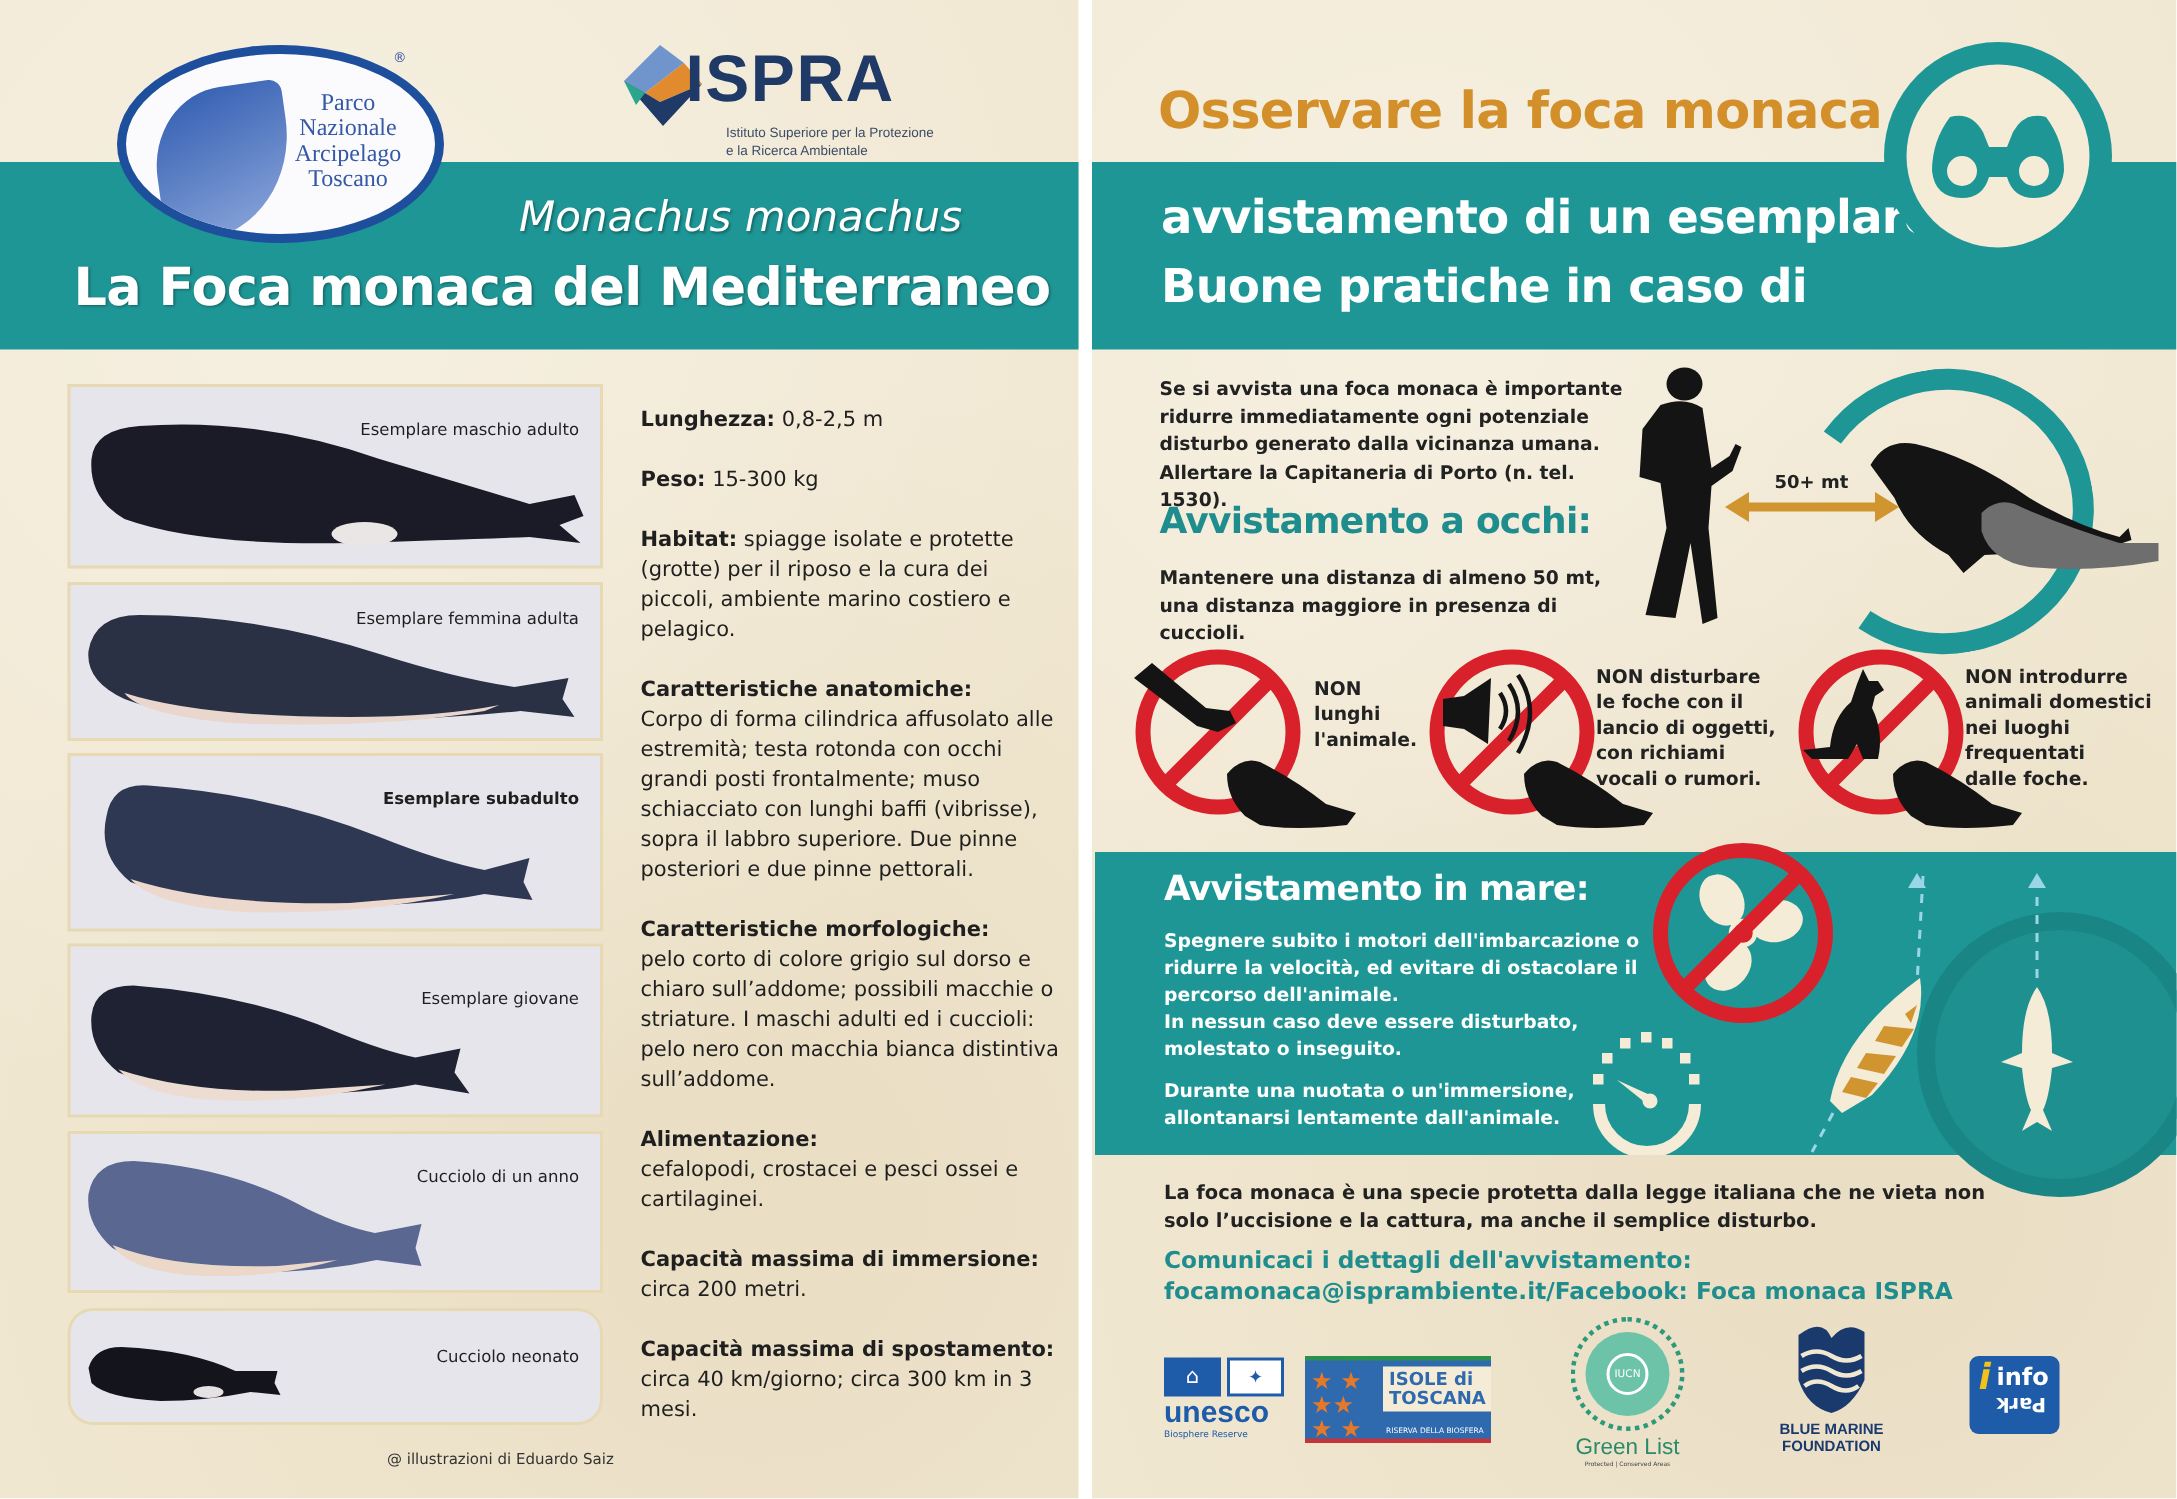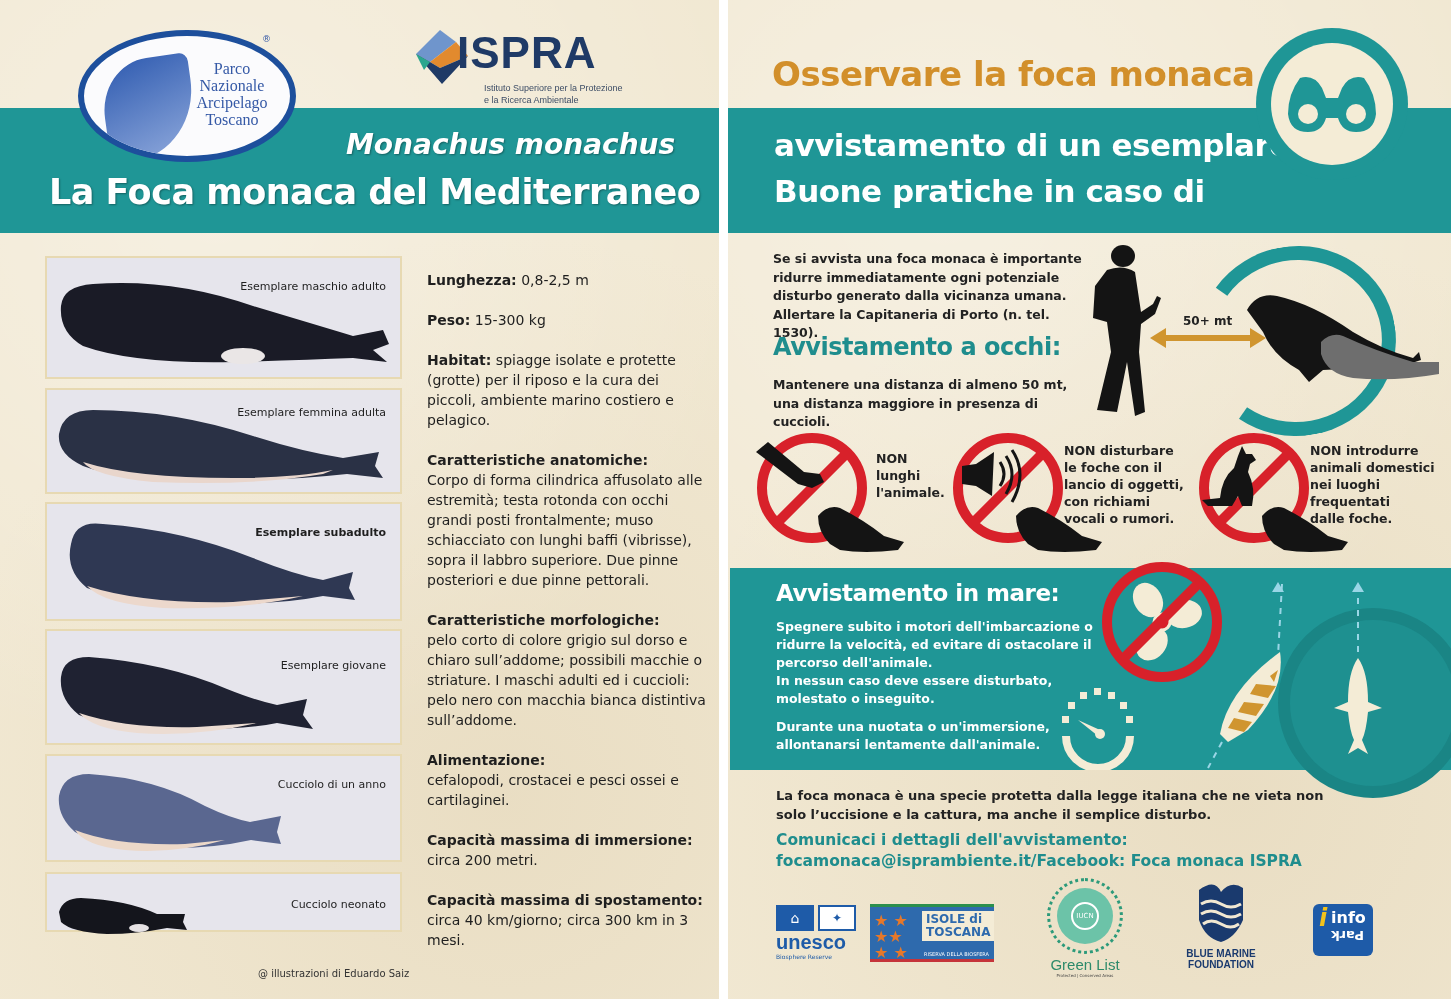--- a/index.html
+++ b/index.html
@@ -21,21 +21,21 @@
   .logo-parco .txt { position: absolute; left: 98px; top: 24px; width: 100px; text-align: center;
     font-family: "Liberation Serif", serif; font-size: 16px; line-height: 17px; color: #3559a6; }
   .reg-mark { position: absolute; left: 262px; top: 34px; font-size: 9px; color: #3559a6; z-index: 3; }
 
   .ispra-mark { position: absolute; left: 410px; top: 28px; width: 62px; height: 58px; }
   .ispra-name { position: absolute; left: 457px; top: 28px; font-family: Liberation Sans, sans-serif;
     font-weight: bold; font-size: 44px; color: #1f3a66; letter-spacing: 1px; }
   .ispra-sub { position: absolute; left: 484px; top: 82px; font-size: 9px; line-height: 12px; color: #3d4d66;
     font-family: "Liberation Sans", sans-serif; }
 
-  .species { position: absolute; left: 346px; top: 128px; font-style: italic; font-weight: bold; font-size: 28px;
+  .species { position: absolute; left: 346px; top: 128px; font-style: italic; font-weight: normal; font-size: 28px;
     color: #ffffff; font-family: "DejaVu Sans", sans-serif; text-shadow: 1px 1px 2px rgba(0,0,0,0.35); }
   .l-title { position: absolute; left: 49px; top: 172px; font-weight: bold; font-size: 35px; color: #ffffff;
     font-family: "DejaVu Sans", sans-serif; letter-spacing: -0.5px; text-shadow: 1px 1px 2px rgba(0,0,0,0.35); }
 
   .seal-card { position: absolute; left: 45px; width: 357px; background: #e6e5ec; border: 2px solid #e7d9b2; }
   .seal-card .lbl { position: absolute; right: 14px; font-size: 11px; color: #1f1f1f; }
   .seal-card svg { position: absolute; }
   .credit { position: absolute; left: 258px; top: 968px; font-size: 10px; color: #333; }
 
   .facts { position: absolute; left: 427px; top: 270px; width: 280px; font-size: 14px; line-height: 20px; color: #1f1f1f; }
@@ -135,21 +135,21 @@
     </svg>
     <span class="lbl" style="top:28px">Esemplare giovane</span>
   </div>
   <div class="seal-card" style="top:754px;height:108px;">
     <svg width="260" height="100" style="left:8px;top:10px">
       <path d="M4 30 Q8 8 34 8 Q100 12 150 40 Q175 52 195 56 L226 50 L222 66 L226 78 L196 74 Q160 82 120 82 Q50 84 20 66 Q2 50 4 30 Z" fill="#5a6790"></path>
       <path d="M20 64 Q60 80 130 78 L170 74 Q120 88 70 84 Q30 80 20 64 Z" fill="#ecd8c8"></path>
     </svg>
     <span class="lbl" style="top:22px">Cucciolo di un anno</span>
   </div>
-  <div class="seal-card" style="top:872px;height:60px;">
+  <div class="seal-card" style="top:872px;height:78px;border-radius:17px;">
     <svg width="160" height="60" style="left:10px;top:18px">
       <path d="M2 20 Q6 6 24 6 Q70 8 100 22 L128 22 L126 30 L130 38 L110 36 Q80 42 50 42 Q14 40 4 30 Z" fill="#14151c"></path>
       <ellipse cx="82" cy="36" rx="10" ry="4" fill="#e6e2e4"></ellipse>
     </svg>
     <span class="lbl" style="top:24px">Cucciolo neonato</span>
   </div>
   <div class="credit">@ illustrazioni di Eduardo Saiz</div>
 
   <div class="facts">
     <div class="f"><b>Lunghezza:</b><span> 0,8-2,5 m</span></div>

